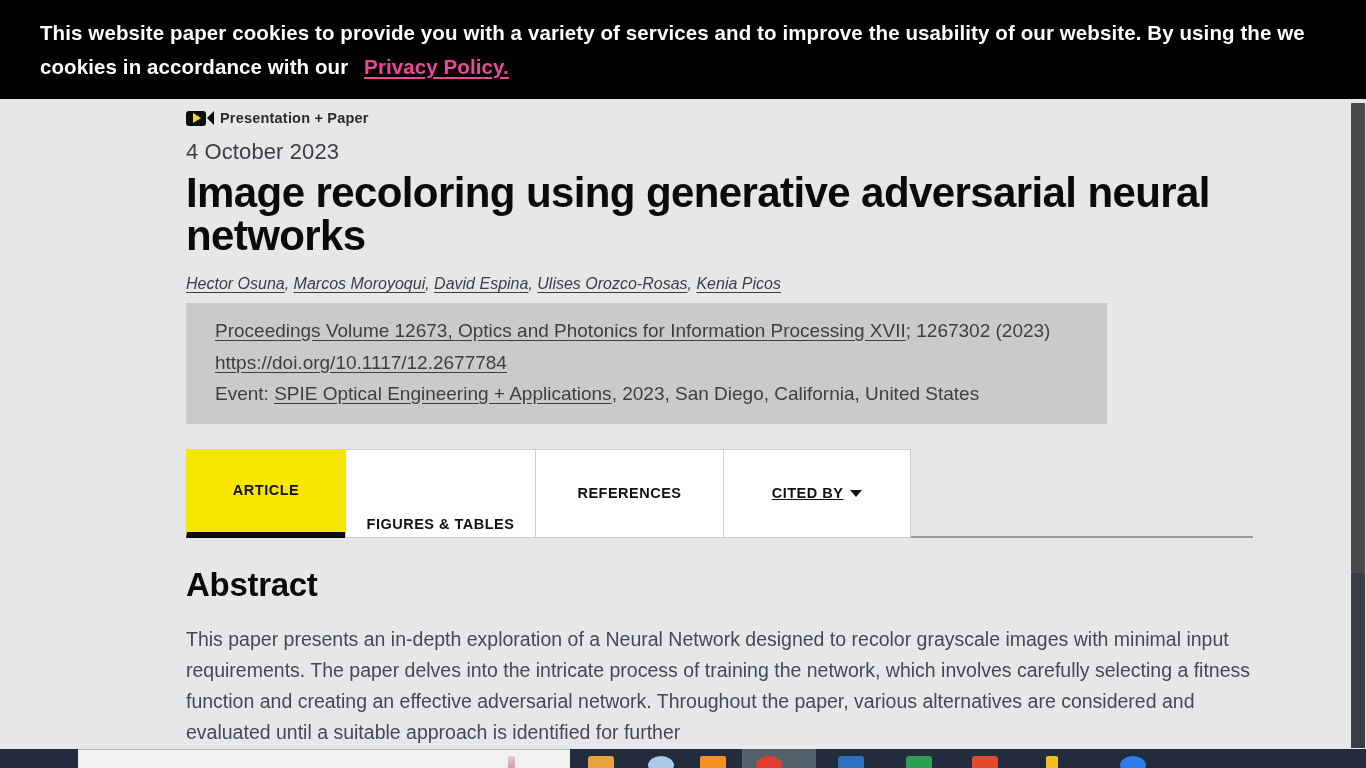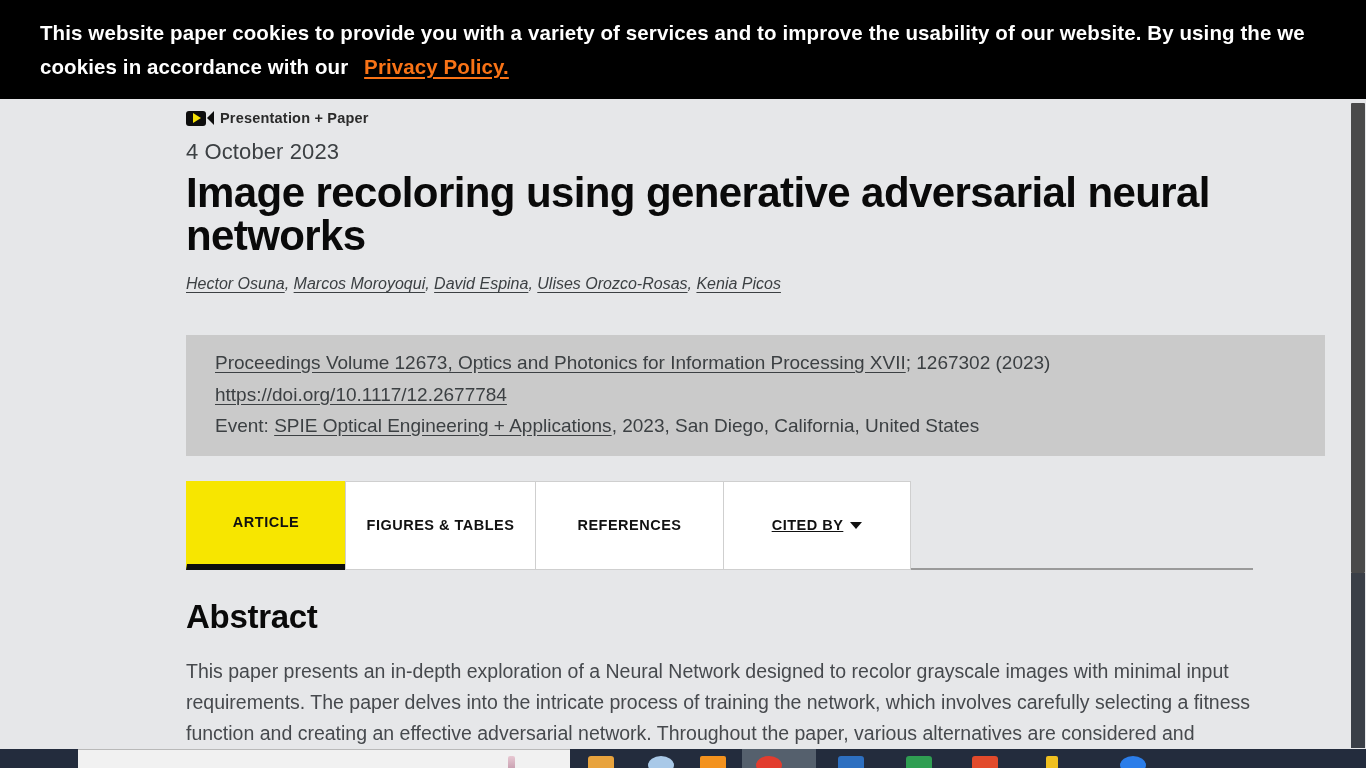--- a/index.html
+++ b/index.html
@@ -31,21 +31,21 @@
     font-size: 20.5px;
     font-weight: bold;
     line-height: 34px;
     letter-spacing: 0.1px;
     white-space: nowrap;
     overflow: hidden;
   }
   #cookie-line1 { display: block; }
   #cookie-line2 { display: block; }
   #privacy-link {
-    color: #f97316;
+    color: #ec4899;
     text-decoration: underline;
     text-underline-offset: 3px;
     margin-left: 10px;
     cursor: pointer;
   }
 
   
   #page {
     position: absolute;
     top: 99px; left: 0;
@@ -139,22 +139,22 @@
     margin-top: 13px;
     font-size: 16.5px;
     color: #3c4043;
     text-decoration: underline;
     text-underline-offset: 3px;
     cursor: pointer;
   }
 
   
   #citation-box {
-    margin-top: 38px;
-    width: 1139px;
+    margin-top: 6px;
+    width: 921px;
     background: #cacaca;
     padding: 12px 0 14px 29px;
     font-size: 19px;
     color: #3c4043;
     line-height: 31.5px;
   }
   #citation-box a {
     color: #3c4043;
     text-decoration: underline;
     text-underline-offset: 3px;
@@ -200,21 +200,21 @@
     line-height: 25px;
   }
   .tab:last-child { border-right: 1px solid #cfcfcf; }
   .tab.active {
     background: #f7e600;
     border-color: #f7e600;
     border-bottom: 6px solid #0d0d0d;
     color: #111111;
   }
   #tab-article  { width: 159px; }
-  #tab-figures  { width: 190px; }
+  #tab-figures  { width: 190px; align-items: flex-end; }
   #tab-refs     { width: 188px; }
   #tab-cited    { width: 188px; text-decoration: underline; }
   .caret {
     display: inline-block;
     margin-left: 7px;
     width: 0; height: 0;
     border-left: 6px solid transparent;
     border-right: 6px solid transparent;
     border-top: 7px solid #111111;
     vertical-align: middle;

